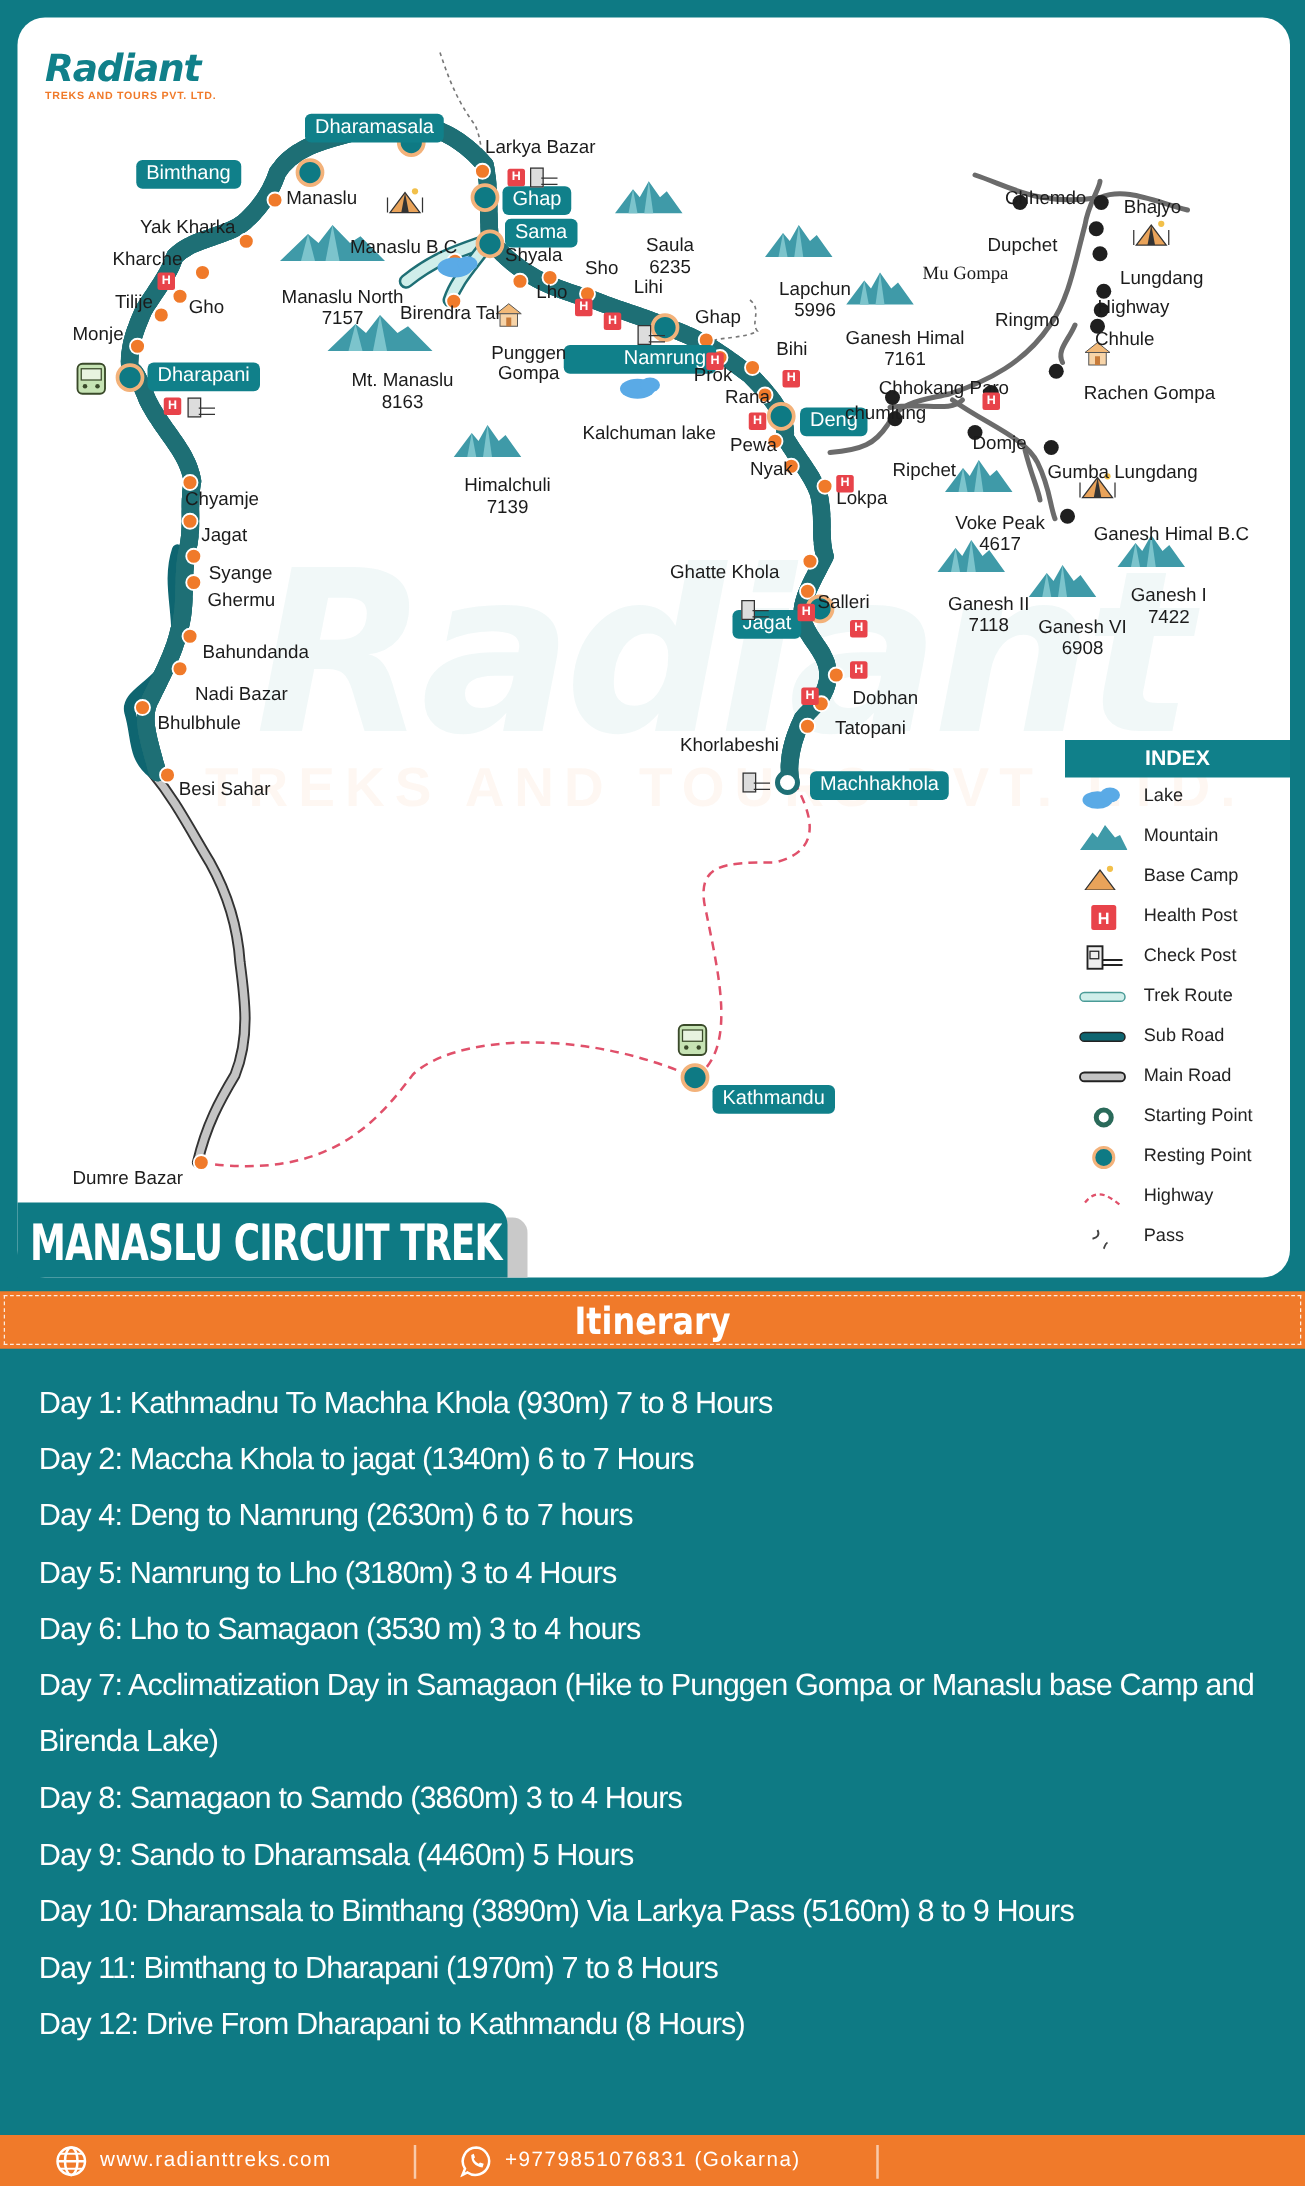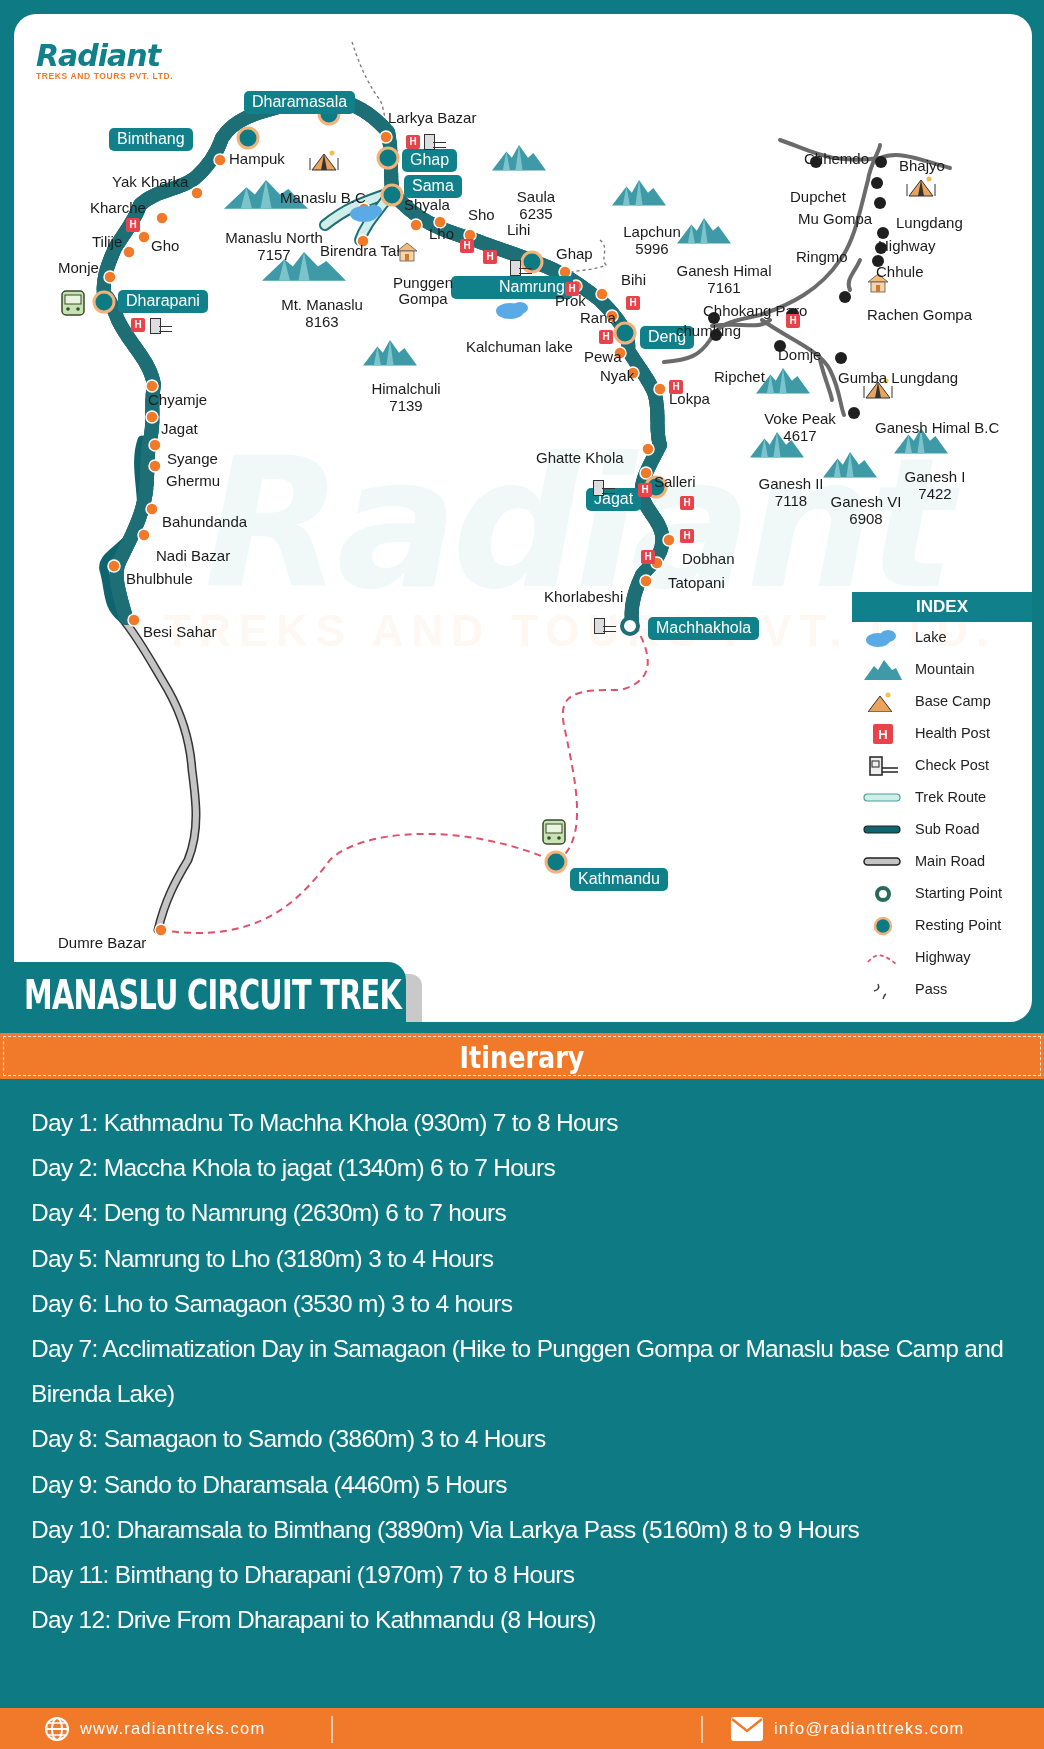--- a/index.html
+++ b/index.html
@@ -206,21 +206,21 @@
   <div class="badge" style="left:388px;top:135px;">Ghap</div>
   <div class="badge" style="left:390px;top:161px;">Sama</div>
   <div class="badge" style="left:437px;top:262px;padding-left:48px;">Namrung</div>
   <div class="badge" style="left:626px;top:312px;">Deng</div>
   <div class="badge" style="left:572px;top:474px;">Jagat</div>
   <div class="badge" style="left:104px;top:276px;">Dharapani</div>
   <div class="badge" style="left:556px;top:854px;">Kathmandu</div>
   <div class="badge" style="left:634px;top:603px;">Machhakhola</div>
 
   <div class="lbl" style="left:374px;top:96px;">Larkya Bazar</div>
-  <div class="lbl" style="left:215px;top:137px;">Hampuk</div>
+  <div class="lbl" style="left:215px;top:137px;">Manaslu</div>
   <div class="lbl" style="left:98px;top:160px;">Yak Kharka</div>
   <div class="lbl" style="left:76px;top:186px;">Kharche</div>
   <div class="lbl" style="left:78px;top:220px;">Tilije</div>
   <div class="lbl" style="left:137px;top:224px;">Gho</div>
   <div class="lbl" style="left:44px;top:246px;">Monje</div>
   <div class="lbl" style="left:390px;top:183px;">Shyala</div>
   <div class="lbl" style="left:454px;top:193px;">Sho</div>
   <div class="lbl" style="left:415px;top:212px;">Lho</div>
   <div class="lbl" style="left:493px;top:208px;">Lihi</div>
   <div class="lbl" style="left:542px;top:232px;">Ghap</div>
@@ -241,21 +241,21 @@
   <div class="lbl" style="left:152px;top:459px;">Ghermu</div>
   <div class="lbl" style="left:148px;top:500px;">Bahundanda</div>
   <div class="lbl" style="left:142px;top:534px;">Nadi Bazar</div>
   <div class="lbl" style="left:112px;top:557px;">Bhulbhule</div>
   <div class="lbl" style="left:129px;top:610px;">Besi Sahar</div>
   <div class="lbl" style="left:44px;top:921px;">Dumre Bazar</div>
 
   <div class="lbl" style="left:790px;top:137px;">Chhemdo</div>
   <div class="lbl" style="left:885px;top:144px;">Bhajyo</div>
   <div class="lbl" style="left:776px;top:175px;">Dupchet</div>
-  <div class="lbl" style="left:784px;top:197px;">Mu Gompa</div>
+  <div class="lbl" style="left:724px;top:197px;font-family:Liberation Serif, serif;">Mu Gompa</div>
   <div class="lbl" style="left:864px;top:224px;">Highway</div>
   <div class="lbl" style="left:782px;top:235px;">Ringmo</div>
   <div class="lbl" style="left:862px;top:250px;">Chhule</div>
   <div class="lbl" style="left:689px;top:289px;">Chhokang Paro</div>
   <div class="lbl" style="left:662px;top:309px;">chumlung</div>
   <div class="lbl" style="left:700px;top:355px;">Ripchet</div>
   <div class="lbl" style="left:764px;top:333px;">Domje</div>
   <div class="lbl" style="left:824px;top:356px;">Gumba Lungdang</div>
   <div class="lbl" style="left:853px;top:293px;">Rachen Gompa</div>
 
@@ -411,21 +411,21 @@
     <svg width="26" height="26" viewBox="0 0 26 26">
         <circle cx="13" cy="13" r="11" fill="none" stroke="#fff" stroke-width="2"></circle>
         <ellipse cx="13" cy="13" rx="5" ry="11" fill="none" stroke="#fff" stroke-width="2"></ellipse>
         <line x1="2" y1="13" x2="24" y2="13" stroke="#fff" stroke-width="2"></line>
         <line x1="4" y1="7" x2="22" y2="7" stroke="#fff" stroke-width="1.5"></line>
         <line x1="4" y1="19" x2="22" y2="19" stroke="#fff" stroke-width="1.5"></line>
       </svg>
     <span>www.radianttreks.com</span>
   </div>
   <div class="f-sep" style="left:331px;"></div>
+  <div class="f-item" style="left:368px;">
+    <svg width="26" height="26" viewBox="0 0 26 26">
+        <path d="M13,2 A11,11 0 1 1 6,22 L2,24 L4,19 A11,11 0 0 1 13,2 Z" fill="none" stroke="#fff" stroke-width="2"></path>
+        <path d="M9,8 C9,14 12,17 18,18 L19,15 L16,14 L15,15 C13,14 12,13 11,11 L12,10 L11,7 Z" fill="#fff"></path>
+      </svg>
+    <span>+9779851076831 (Gokarna)</span>
+  </div>
   <div class="f-sep" style="left:701px;"></div>
-  <div class="f-item" style="left:730px;">
-    <svg width="34" height="26" viewBox="0 0 34 26">
-        <rect x="1" y="1" width="32" height="24" rx="3" fill="#fff"></rect>
-        <path d="M2,3 L17,15 L32,3" fill="none" stroke="#f07a2a" stroke-width="2.5"></path>
-      </svg>
-    <span>info@radianttreks.com</span>
-  </div>
 </div>
 
 </body></html>

